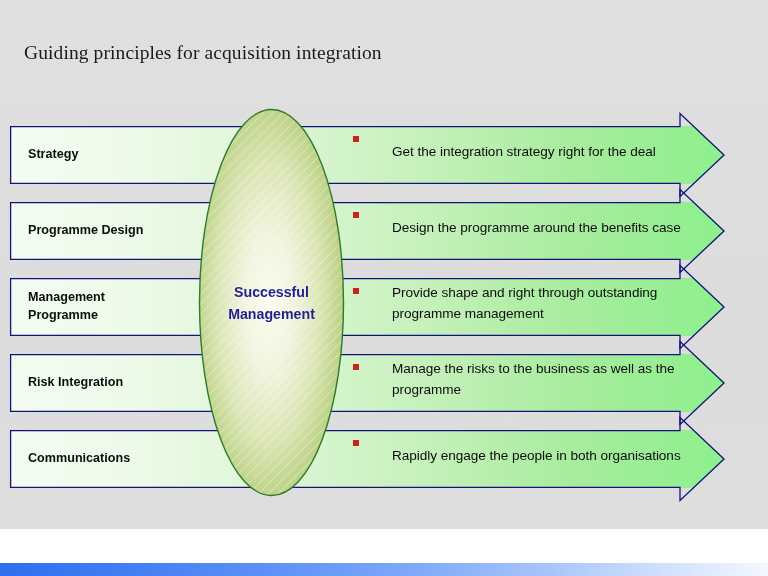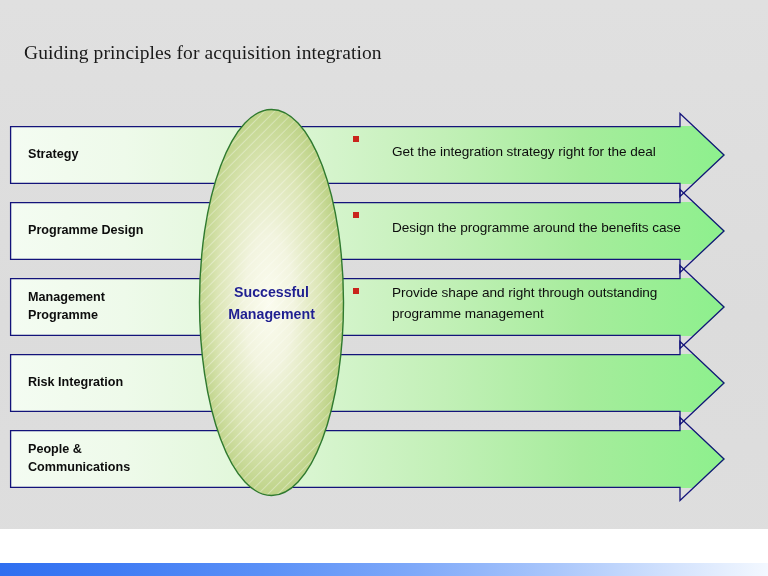--- a/index.html
+++ b/index.html
@@ -203,30 +203,37 @@
   </div>
 
   <div class="arrow-row" style="top:354px">
     <div class="arrow-shape"></div>
     <svg class="arrow-outline" width="715" height="58" viewBox="0 0 715 58">
       <path d="M0.6,0.6 L670,0.6 L670,-12.4 L714,29 L670,70.4 L670,57.4 L0.6,57.4 Z"></path>
     </svg>
     <div class="row-label">
       <span>Risk Integration</span>
     </div>
+    <div class="row-bullet">
+      <span class="bullet-marker"></span>
+      <span class="bullet-text">Manage the risks to the business as well as the programme</span>
+    </div>
   </div>
 
   <div class="arrow-row" style="top:430px">
     <div class="arrow-shape"></div>
     <svg class="arrow-outline" width="715" height="58" viewBox="0 0 715 58">
       <path d="M0.6,0.6 L670,0.6 L670,-12.4 L714,29 L670,70.4 L670,57.4 L0.6,57.4 Z"></path>
     </svg>
     <div class="row-label">
-      <span>People &amp;</span>
       <span>Communications</span>
+    </div>
+    <div class="row-bullet">
+      <span class="bullet-marker"></span>
+      <span class="bullet-text">Rapidly engage the people in both organisations</span>
     </div>
   </div>
 
   <div id="ellipse-wrap">
     <svg width="147" height="389" viewBox="0 0 147 389">
       <defs>
         <radialGradient id="ellGrad" cx="48%" cy="50%" r="62%">
           <stop offset="0%" stop-color="#fbfcef"></stop>
           <stop offset="28%" stop-color="#f2f4df"></stop>
           <stop offset="58%" stop-color="#dbe5b4"></stop>

